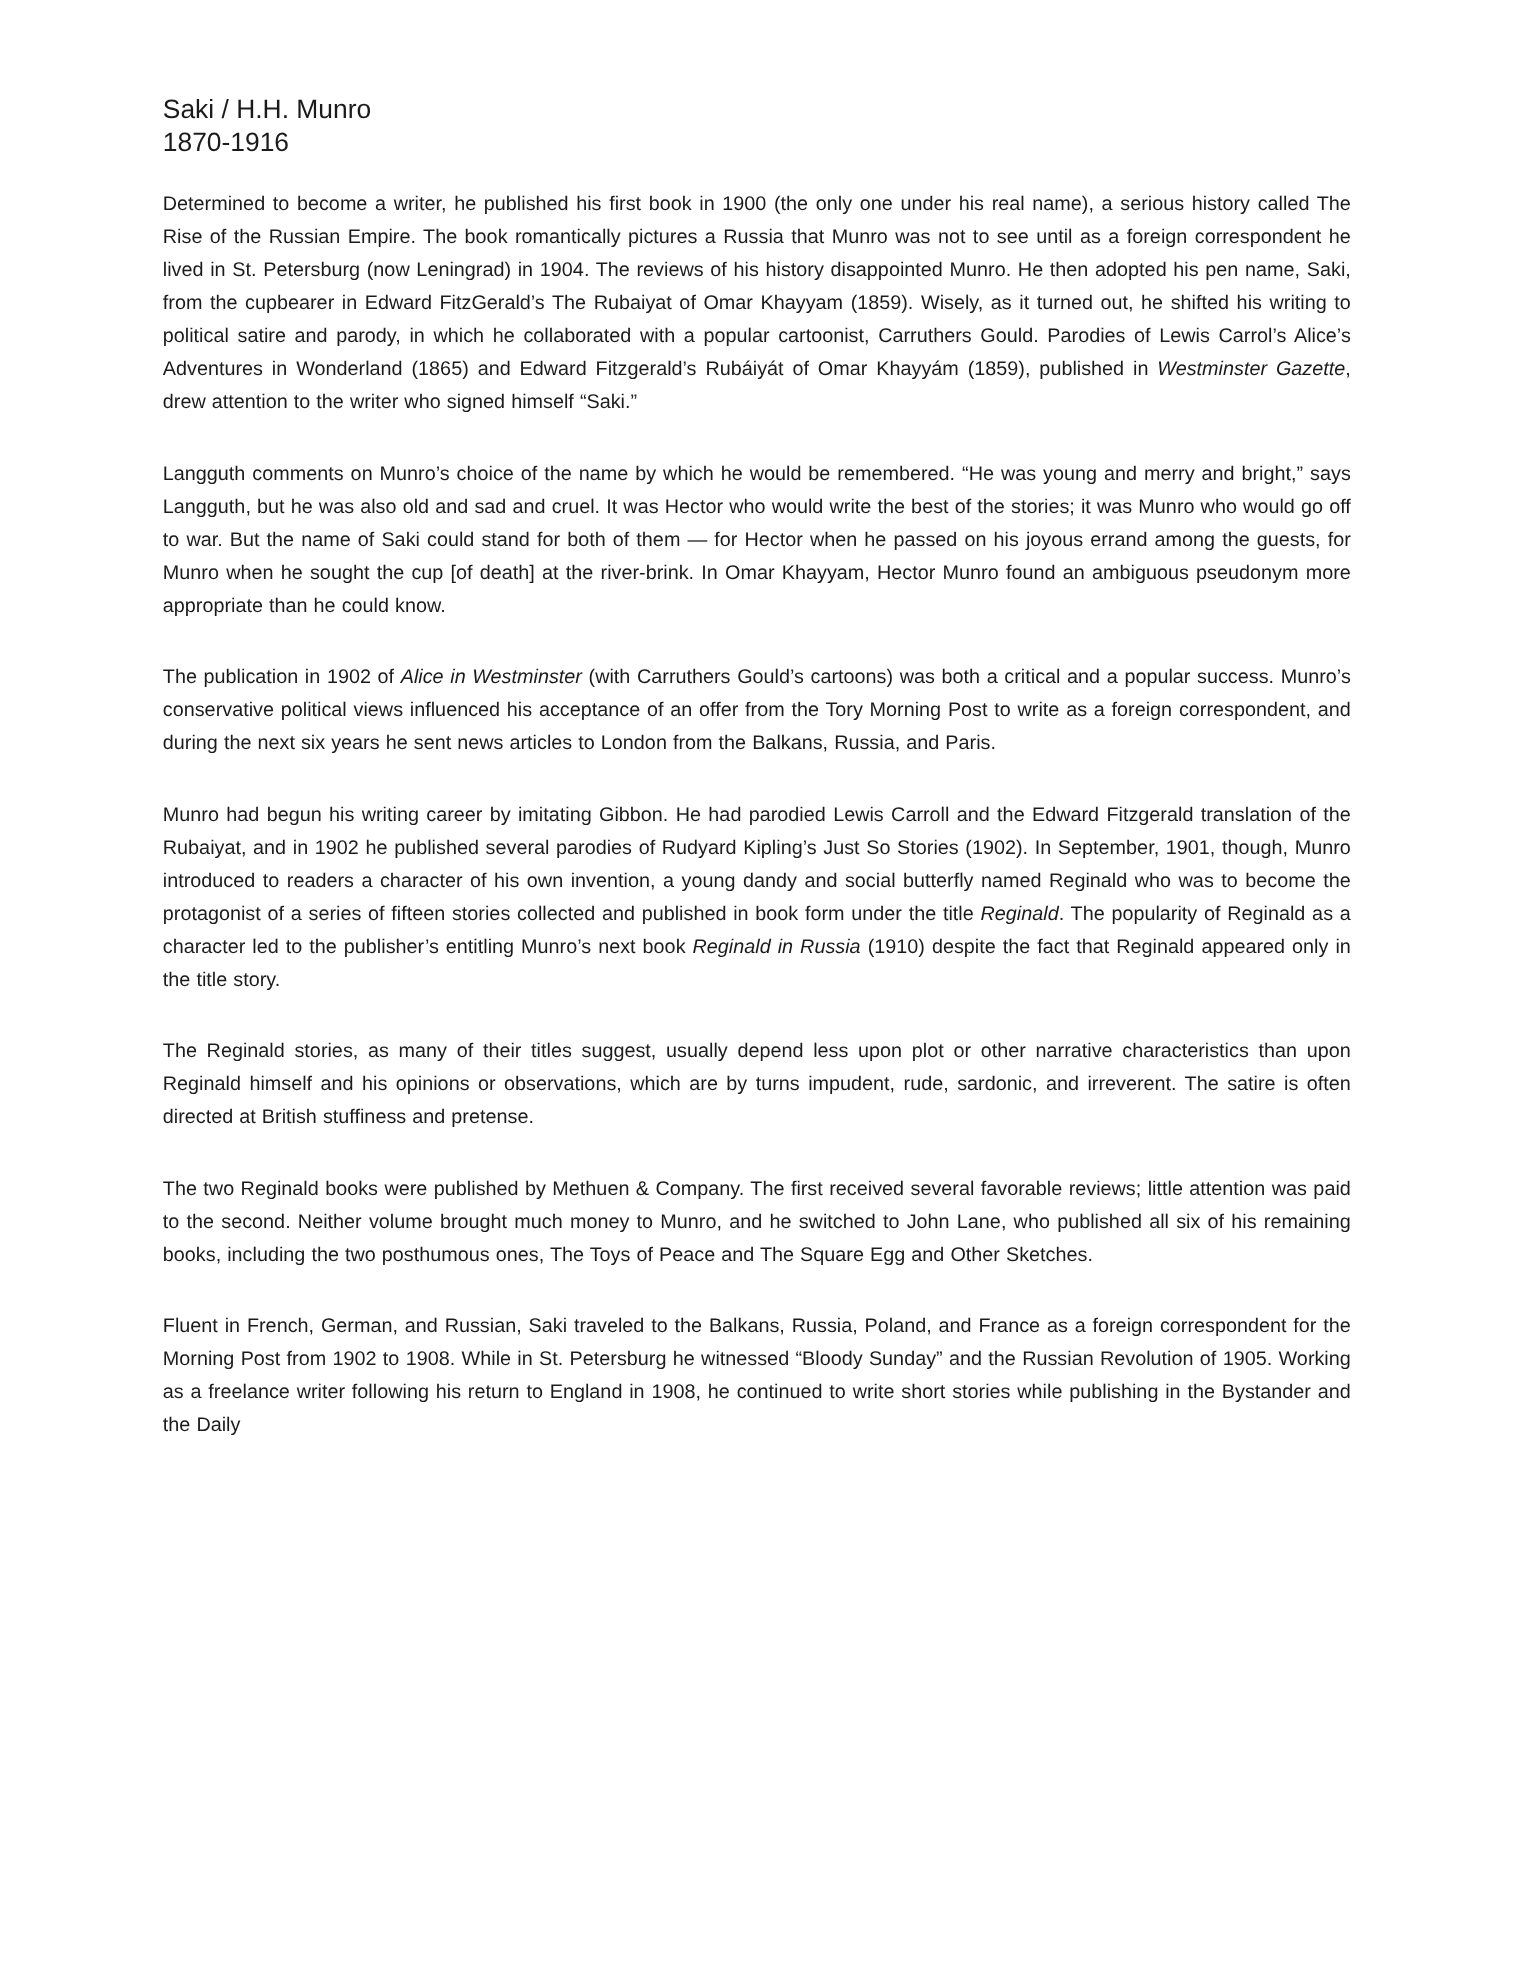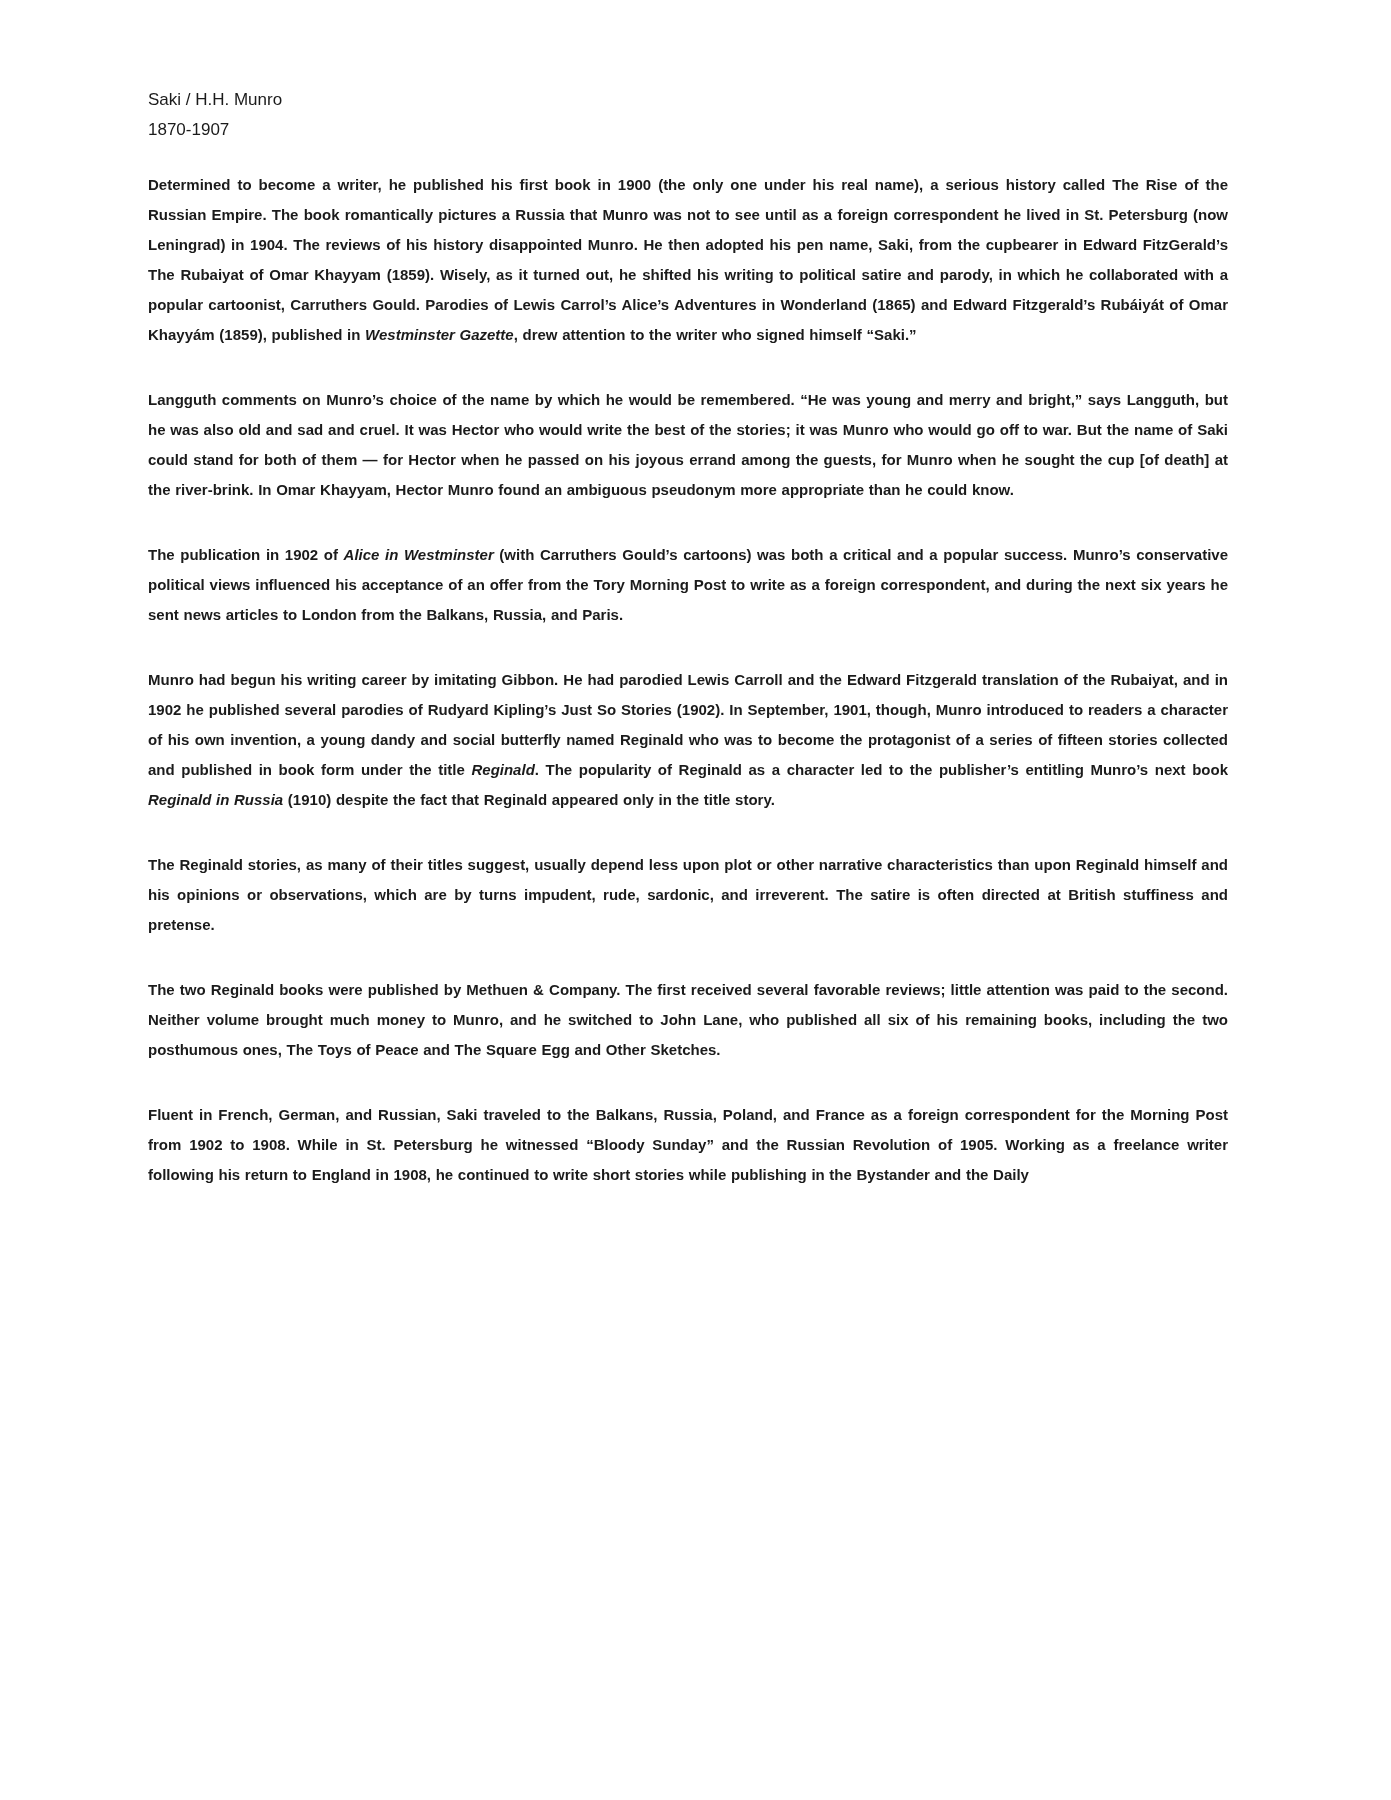--- a/index.html
+++ b/index.html
@@ -16,50 +16,49 @@
     -webkit-font-smoothing: antialiased;
   }
   .page {
     box-sizing: border-box;
     width: 1391px;
     height: 1800px;
     padding: 85px 163px 0 148px;
     background: #ffffff;
   }
   .doc-header {
-    font-size: 17px;
+    font-size: 24px;
     line-height: 30px;
     margin: 0 0 25px 0;
   }
   .doc-header div {
     white-space: nowrap;
   }
   .body-text p.para {
-    font-size: 15px;
+    font-size: 18px;
     line-height: 30px;
     text-align: justify;
     margin: 0 0 35px 0;
     word-spacing: 0.5px;
-    font-weight: bold;
   }
   .body-text p.para:last-child {
     margin-bottom: 15px;
   }
   .body-text em {
     font-style: italic;
     font-family: "Liberation Sans", sans-serif;
   }
 </style>
 </head>
 <body>
 
 <div class="page">
   <div class="doc-header">
     <div>Saki / H.H. Munro</div>
-    <div>1870-1907</div>
+    <div>1870-1916</div>
   </div>
   <div class="body-text" id="paragraph-container">
       <p class="para"><span>Determined to become a writer, he published his first book in 1900 (the only one under his real name), a serious history called The Rise of the Russian Empire. The book romantically pictures a Russia that Munro was not to see until as a foreign correspondent he lived in St. Petersburg (now Leningrad) in 1904. The reviews of his history disappointed Munro. He then adopted his pen name, Saki, from the cupbearer in Edward FitzGerald’s The Rubaiyat of Omar Khayyam (1859).  Wisely, as it turned out, he shifted his writing to political satire and parody, in which he collaborated with a popular cartoonist, Carruthers Gould. Parodies of Lewis Carrol’s Alice’s Adventures in Wonderland (1865) and Edward Fitzgerald’s Rubáiyát of Omar Khayyám (1859), published in </span><em>Westminster Gazette</em><span>, drew attention to the writer who signed himself “Saki.”</span></p>
       <p class="para"><span>Langguth comments on Munro’s choice of the name by which he would be remembered. “He was young and merry and bright,” says Langguth, but he was also old and sad and cruel. It was Hector who would write the best of the stories; it was Munro who would go off to war. But the name of Saki could stand for both of them — for Hector when he passed on his joyous errand among the guests, for Munro when he sought the cup [of death] at the river-brink. In Omar Khayyam, Hector Munro found an ambiguous pseudonym more appropriate than he could know.</span></p>
       <p class="para"><span>The publication in 1902 of </span><em>Alice in Westminster</em><span> (with Carruthers Gould’s cartoons) was both a critical and a popular success. Munro’s conservative political views influenced his acceptance of an offer from the Tory Morning Post to write as a foreign correspondent, and during the next six years he sent news articles to London from the Balkans, Russia, and Paris.</span></p>
       <p class="para"><span>Munro had begun his writing career by imitating Gibbon. He had parodied Lewis Carroll and the Edward Fitzgerald translation of the Rubaiyat, and in 1902 he published several parodies of Rudyard Kipling’s Just So Stories (1902). In September, 1901, though, Munro introduced to readers a character of his own invention, a young dandy and social butterfly named Reginald who was to become the protagonist of a series of fifteen stories collected and published in book form under the title </span><em>Reginald</em><span>. The popularity of Reginald as a character led to the publisher’s entitling Munro’s next book </span><em>Reginald in Russia</em><span> (1910) despite the fact that Reginald appeared only in the title story.</span></p>
       <p class="para"><span>The Reginald stories, as many of their titles suggest, usually depend less upon plot or other narrative characteristics than upon Reginald himself and his opinions or observations, which are by turns impudent, rude, sardonic, and irreverent. The satire is often directed at British stuffiness and pretense.</span></p>
       <p class="para"><span>The two Reginald books were published by Methuen &amp; Company. The first received several favorable reviews; little attention was paid to the second. Neither volume brought much money to Munro, and he switched to John Lane, who published all six of his remaining books, including the two posthumous ones, The Toys of Peace and The Square Egg and Other Sketches.</span></p>
       <p class="para"><span>Fluent in French, German, and Russian, Saki traveled to the Balkans, Russia, Poland, and France as a foreign correspondent for the Morning Post from 1902 to 1908. While in St. Petersburg he witnessed “Bloody Sunday” and the Russian Revolution of 1905. Working as a freelance writer following his return to England in 1908, he continued to write short stories while publishing in the Bystander and the Daily</span></p>
     </div>

